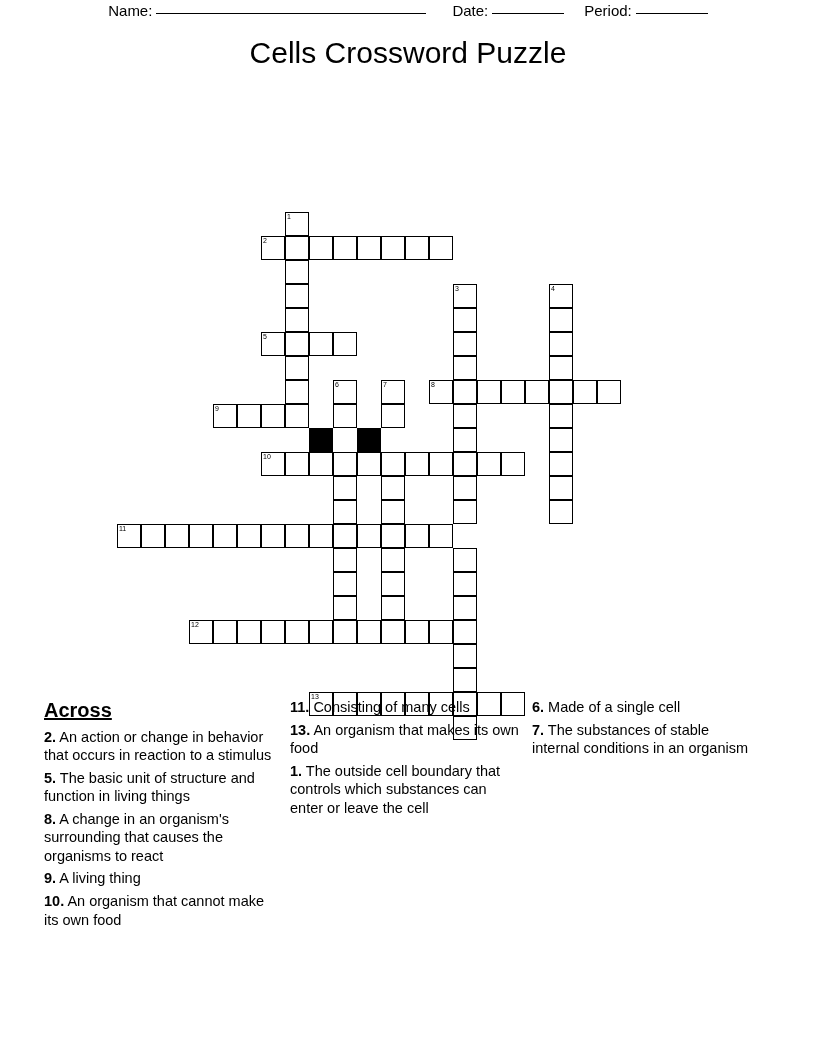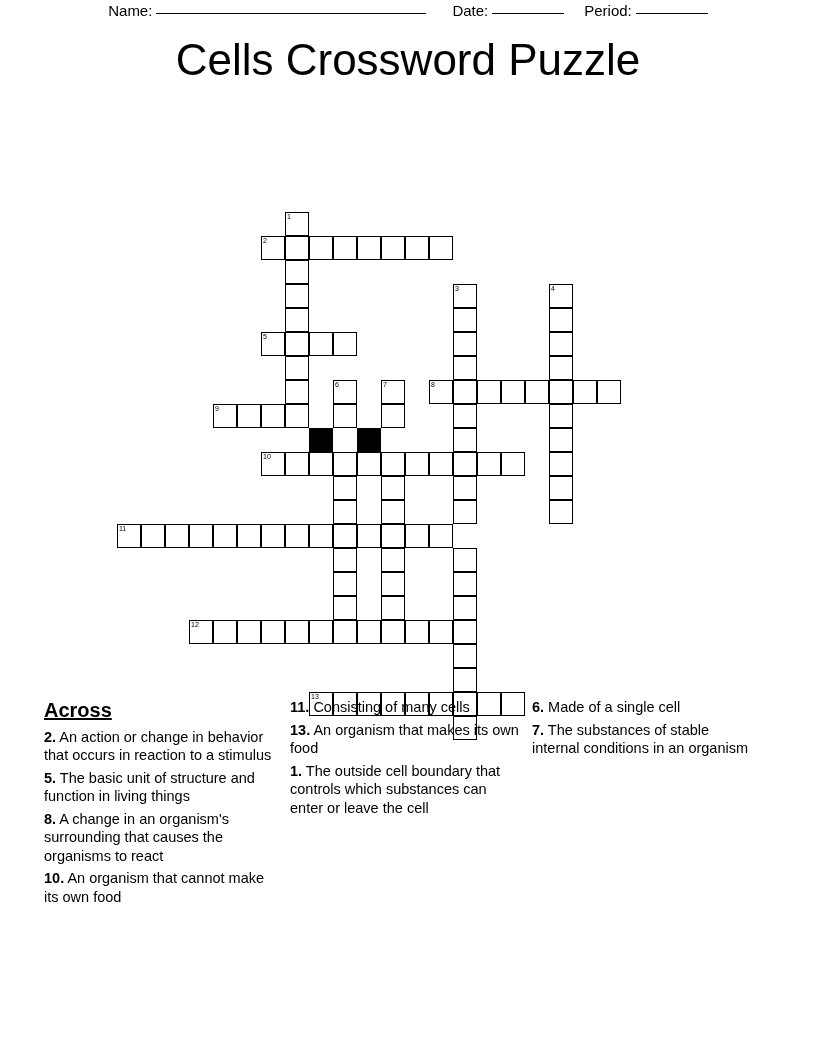--- a/index.html
+++ b/index.html
@@ -48,21 +48,21 @@
   .gap-lg { display: inline-block; width: 26px; }
   .gap-md { display: inline-block; width: 20px; }
 
   
   .title {
     position: absolute;
     top: 36px;
     left: 0;
     width: 816px;
     text-align: center;
-    font-size: 44px;
+    font-size: 30px;
     font-weight: normal;
     letter-spacing: 0px;
     line-height: 1.1;
   }
 
   
   .grid {
     position: absolute;
     left: 0;
     top: 104px;
@@ -281,20 +281,21 @@
       <div class="cell" style="left: 453px; top: 612px;"></div>
     </div>
 
   <div class="clues">
     <div class="col col1">
       <div class="sect-head">Across</div>
       <div id="col1-clues">
           <div class="clue"><b>2.</b><span> An action or change in behavior that occurs in reaction to a stimulus</span></div>
           <div class="clue"><b>5.</b><span> The basic unit of structure and function in living things</span></div>
           <div class="clue"><b>8.</b><span> A change in an organism's surrounding that causes the organisms to react</span></div>
+          <div class="clue"><b>9.</b><span> A living thing</span></div>
           <div class="clue"><b>10.</b><span> An organism that cannot make its own food</span></div>
         </div>
     </div>
     <div class="col col2">
       <div id="col2-clues-top">
           <div class="clue"><b>11.</b><span> Consisting of many cells</span></div>
           <div class="clue"><b>13.</b><span> An organism that makes its own food</span></div>
         </div>
       <div id="col2-clues-bottom">
           <div class="clue"><b>1.</b><span> The outside cell boundary that controls which substances can enter or leave the cell</span></div>

